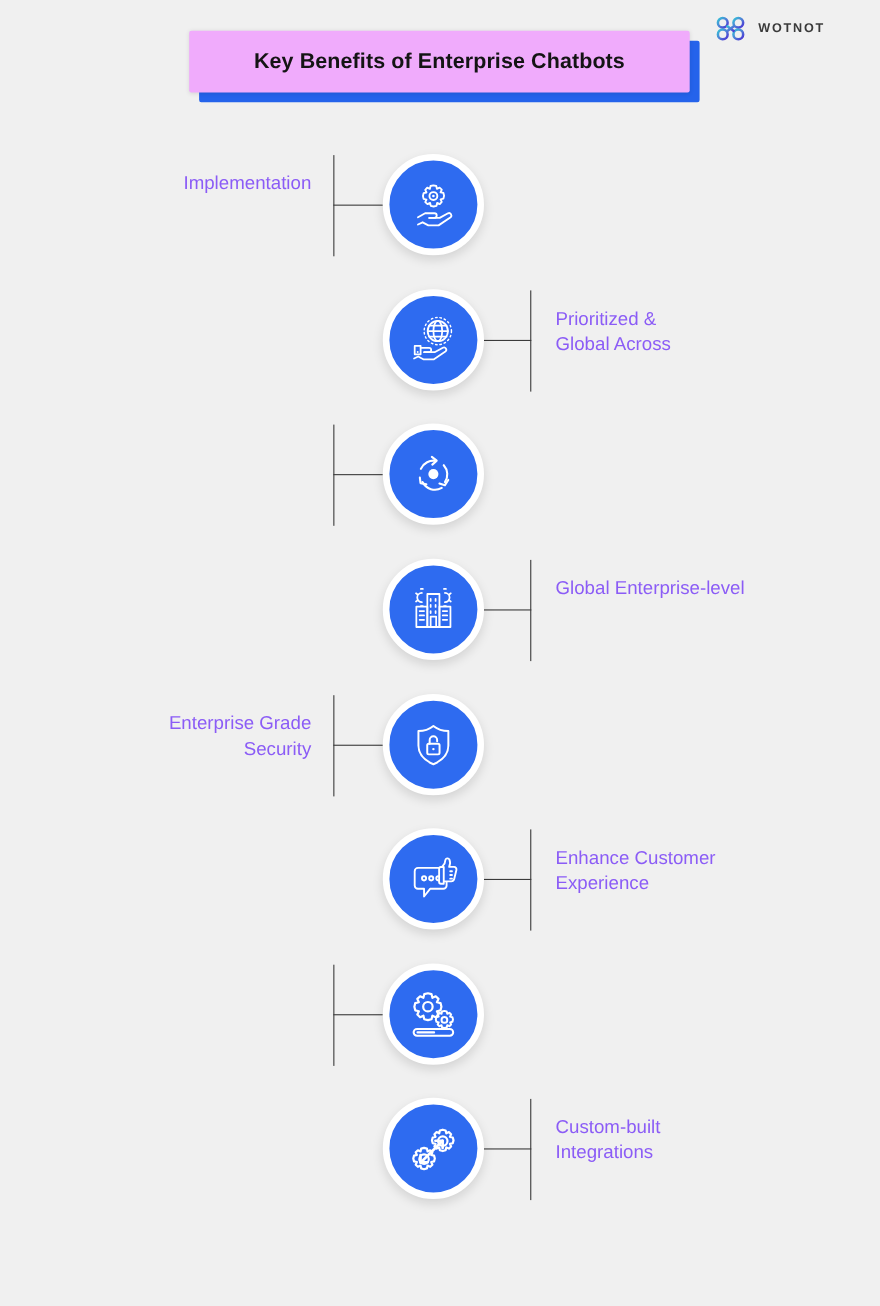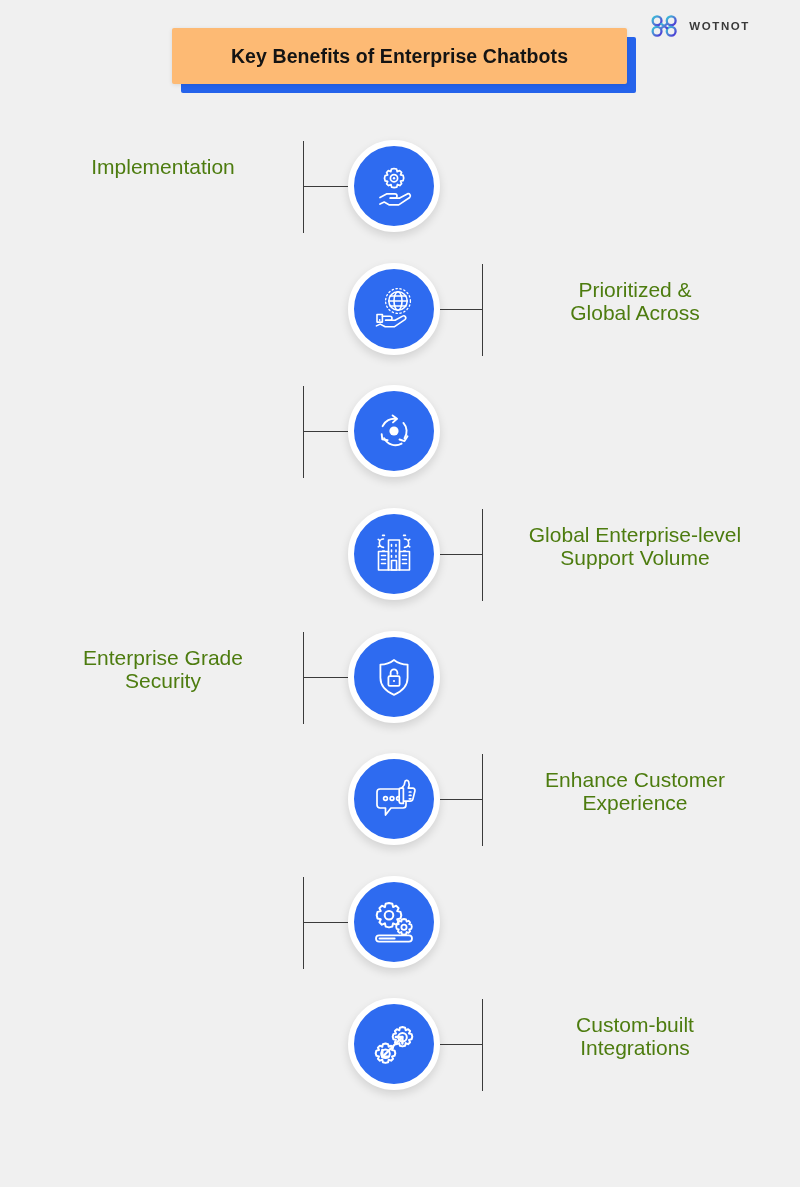--- a/index.html
+++ b/index.html
@@ -48,21 +48,21 @@
     height: 56px;
     background: #2563eb;
     border-radius: 2px;
   }
   .title-card {
     position: absolute;
     left: 0;
     top: 0;
     width: 455px;
     height: 56px;
-    background: #fdba74;
+    background: #f0abfc;
     border-radius: 2px;
     display: flex;
     align-items: center;
     justify-content: center;
     box-shadow: 0 1px 4px rgba(0,0,0,0.10);
   }
   .title-text {
     font-size: 19.5px;
     font-weight: 700;
     color: #141414;
@@ -123,25 +123,24 @@
   .row.right .h-line { left: 440px; width: 43px; }
   .row.right .label {
     position: absolute;
     left: 505px;
     top: 16px;
     text-align: left;
     width: 260px;
   }
 
   .label-line {
-    font-size: 21px;
-    color: #4d7c0f;
+    font-size: 17px;
+    color: #8b5cf6;
     line-height: 22.5px;
     white-space: nowrap;
-    text-align: center;
   }
 </style>
 </head>
 <body>
 
 <div class="logo-wrap">
   <svg class="logo-mark" viewBox="0 0 34 26">
     <defs>
       <linearGradient id="lg" x1="0" y1="0" x2="1" y2="1">
         <stop offset="0%" stop-color="#35c4d8"></stop>
@@ -217,21 +216,20 @@
       <path d="M37.5 29.3 l-3 4.8 -5 -1.6"></path>
       <path d="M31.6 36.6 a12.6 12.6 0 0 1 -17.5 -5.4"></path>
       <path d="M17.6 33.2 l-5.3 -.9 -.6 -5.2"></path>
     </svg>
   </div>
 </div>
 
 <div class="row right" style="top:508px;">
   <div class="label">
     <div class="label-line">Global Enterprise-level</div>
-    <div class="label-line">Support Volume</div>
   </div>
   <div class="v-line"></div>
   <div class="h-line"></div>
   <div class="icon-circle">
     <svg width="48" height="48" viewBox="0 0 48 48" fill="none" stroke="#ffffff" stroke-width="1.6" stroke-linecap="round" stroke-linejoin="round">
       <path d="M18.5 10 h11 v30 h-11 z"></path>
       <path d="M8.5 21.5 h10 v18.5 h-10 z"></path>
       <path d="M29.5 21.5 h10 v18.5 h-10 z"></path>
       <path d="M21.5 30.5 h5 v9.5 h-5 z"></path>
       <path d="M21.5 14.5 v1.8 M26 14.5 v1.8 M21.5 20 v1.8 M26 20 v1.8 M21.5 25.5 v1.8 M26 25.5 v1.8"></path>

